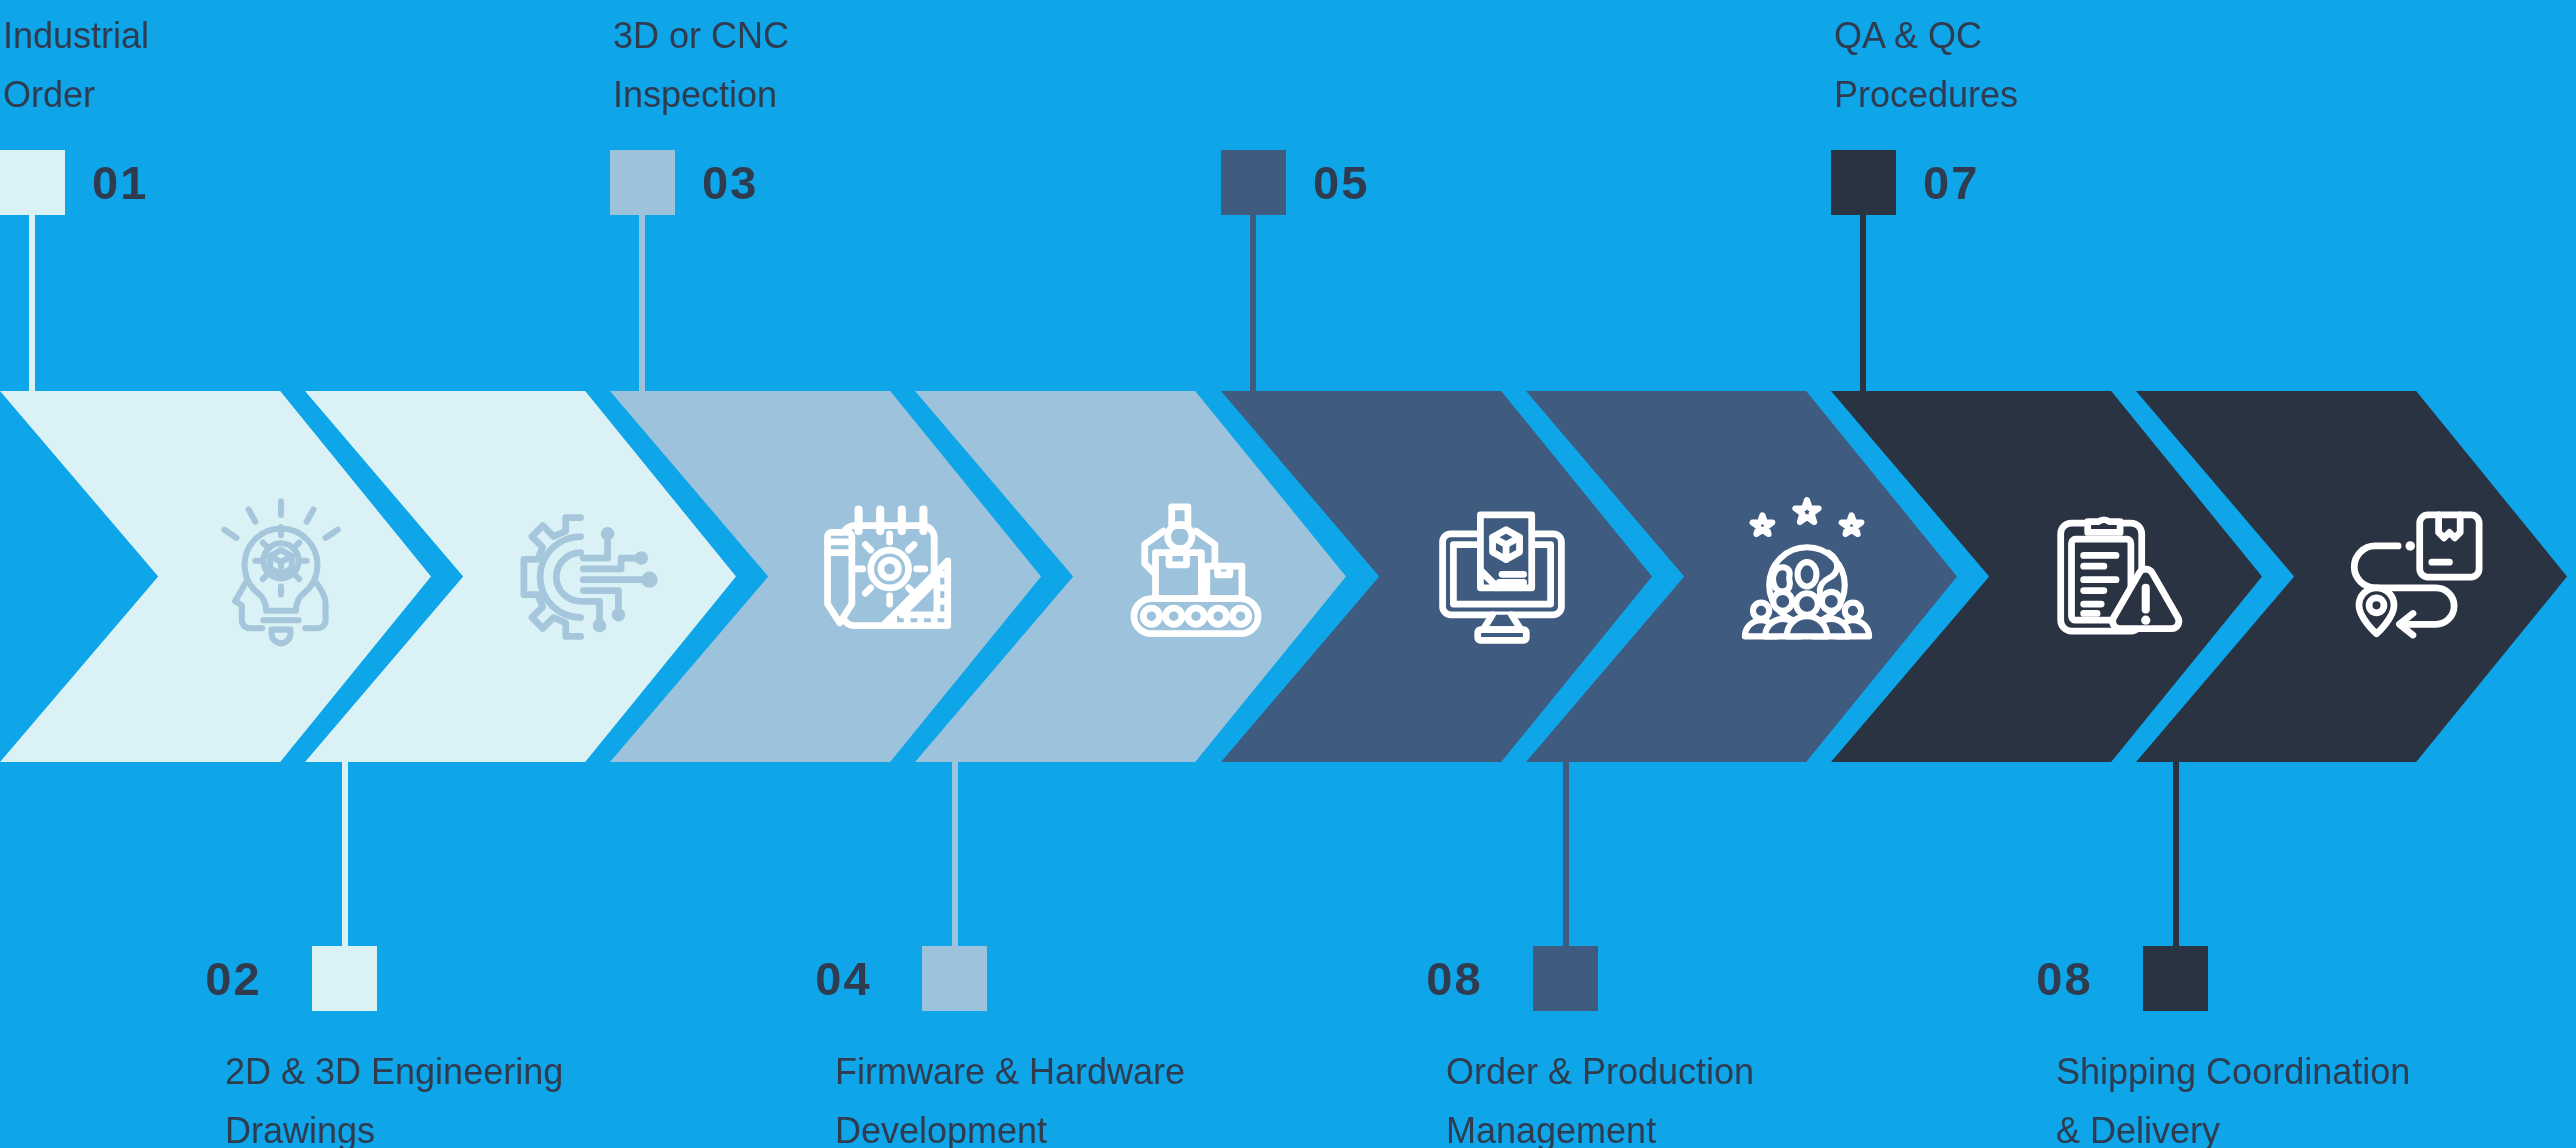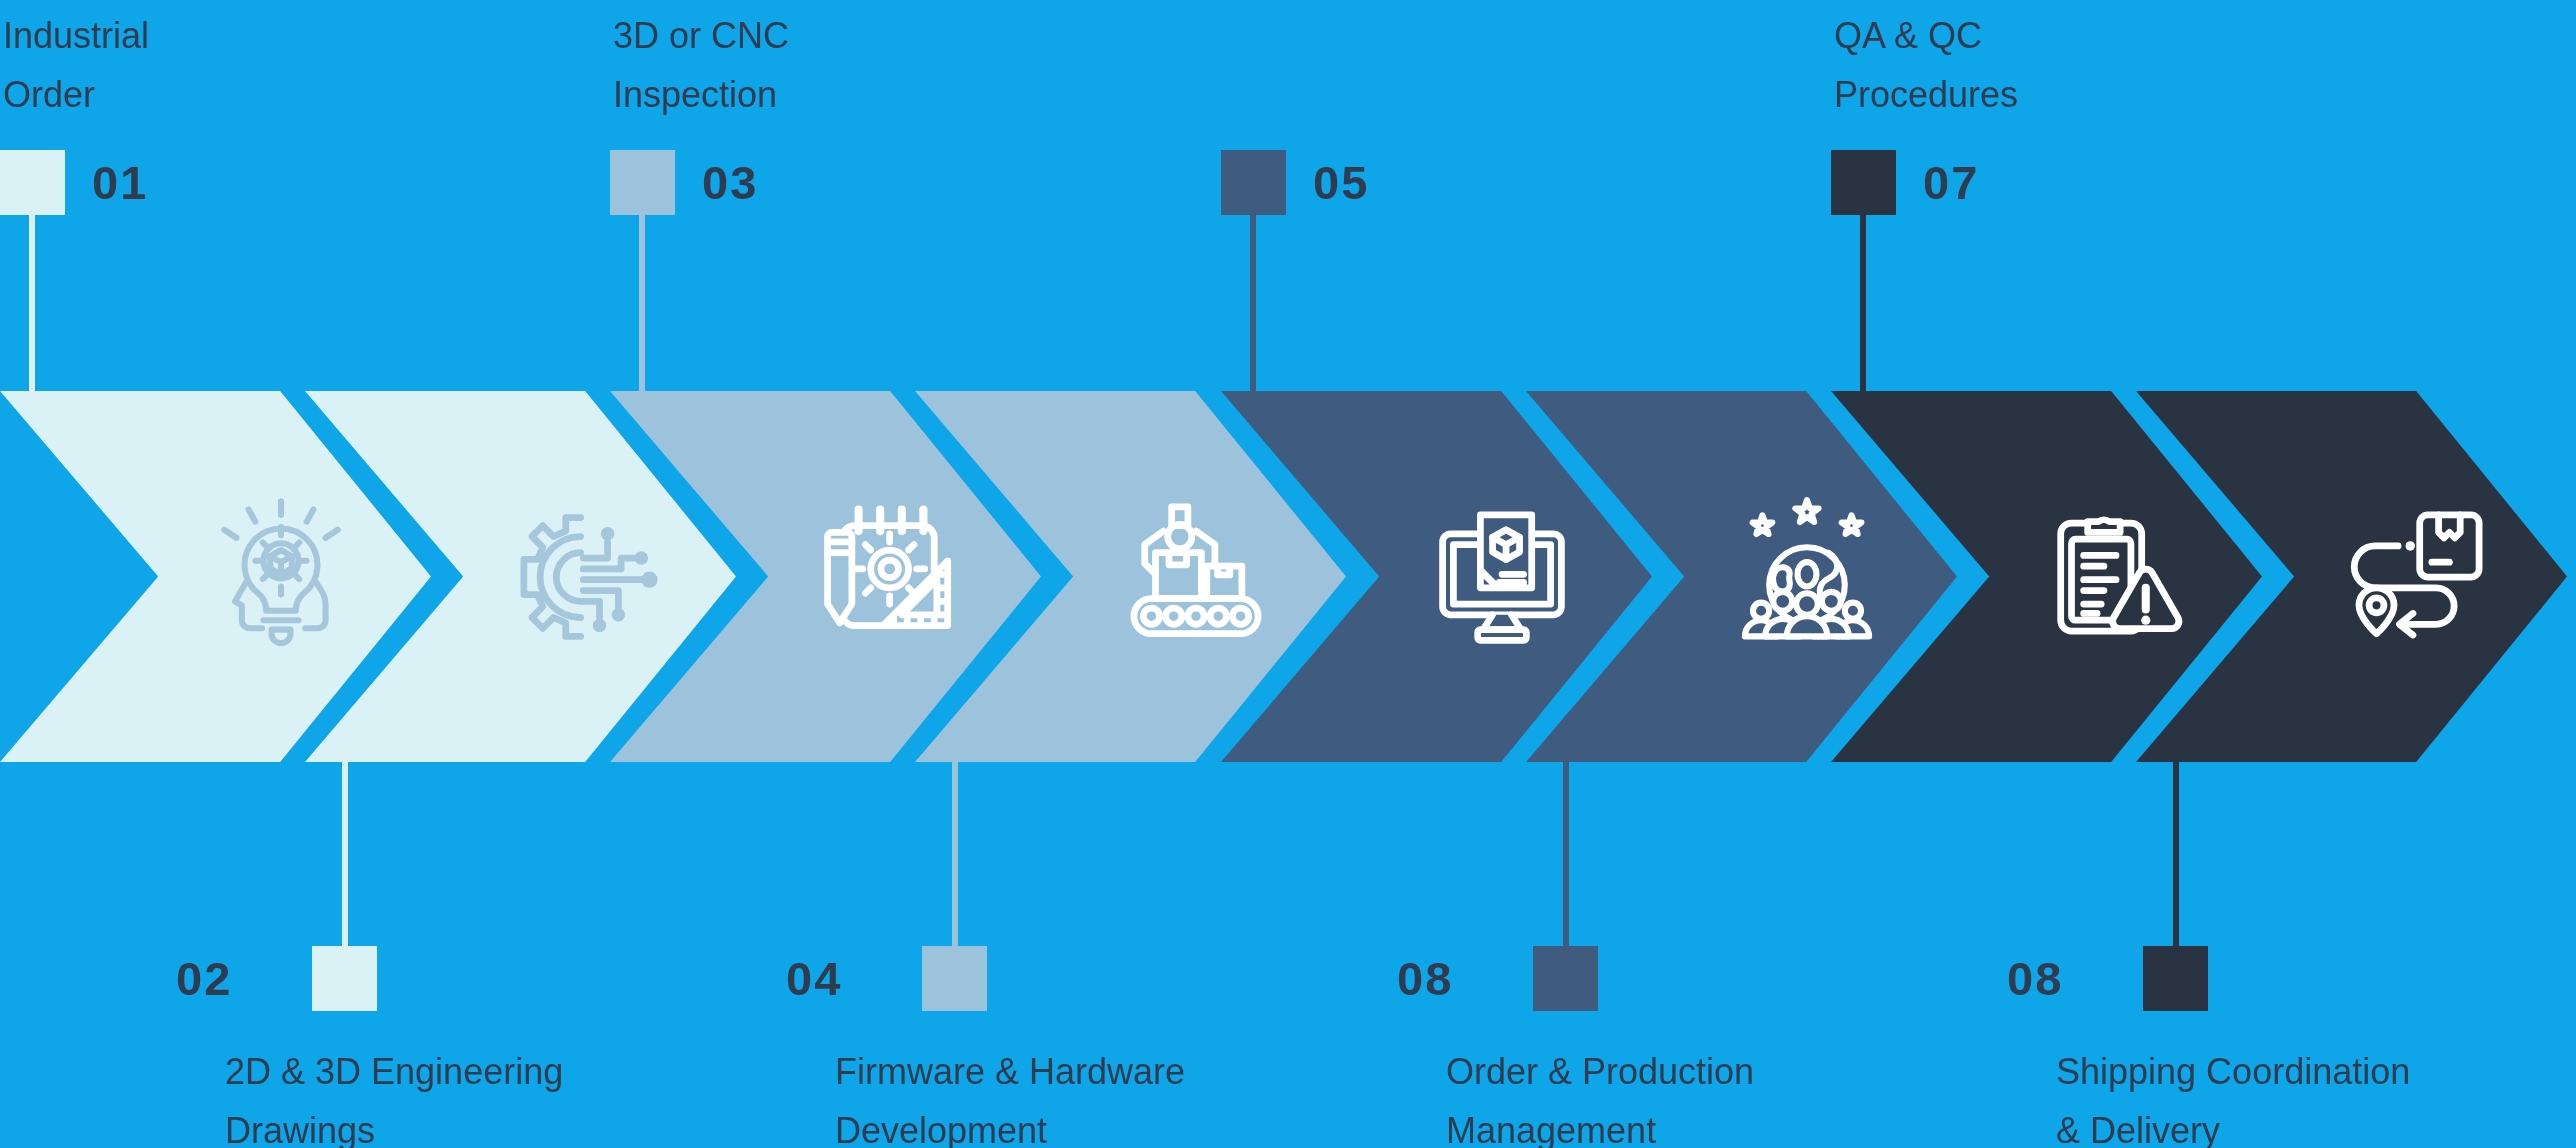--- a/index.html
+++ b/index.html
@@ -12,21 +12,21 @@
   .step-label{position:absolute;font-size:36px;line-height:59px;white-space:nowrap;}
   .square{position:absolute;width:65px;height:65px;}
   .number{position:absolute;font-size:47px;font-weight:bold;letter-spacing:2.2px;white-space:nowrap;}
   .conn{position:absolute;width:5.7px;}
   .top .step-label{left:2.9px;top:5.7px;}
   .top .square{left:0;top:150px;}
   .top .number{left:92px;top:150px;height:65px;line-height:65px;}
   .top .conn{left:29px;top:215px;height:178px;}
   .bottom .conn{left:37px;top:762px;height:184px;}
   .bottom .square{left:7.2px;top:946px;}
-  .bottom .number{left:-129px;width:115px;text-align:left;top:946px;height:65px;line-height:65px;}
+  .bottom .number{left:-129px;width:115px;text-align:center;top:946px;height:65px;line-height:65px;}
   .bottom .step-label{left:-80px;top:1042px;}
   .defs{position:absolute;width:0;height:0;overflow:hidden;}
 </style>
 </head>
 <body>
 
 <svg class="defs" aria-hidden="true">
   <defs>
     <symbol id="sym-1" viewBox="0 0 120 120">
       <g fill="none" stroke="currentColor" stroke-width="4.5" stroke-linecap="round" stroke-linejoin="round">

